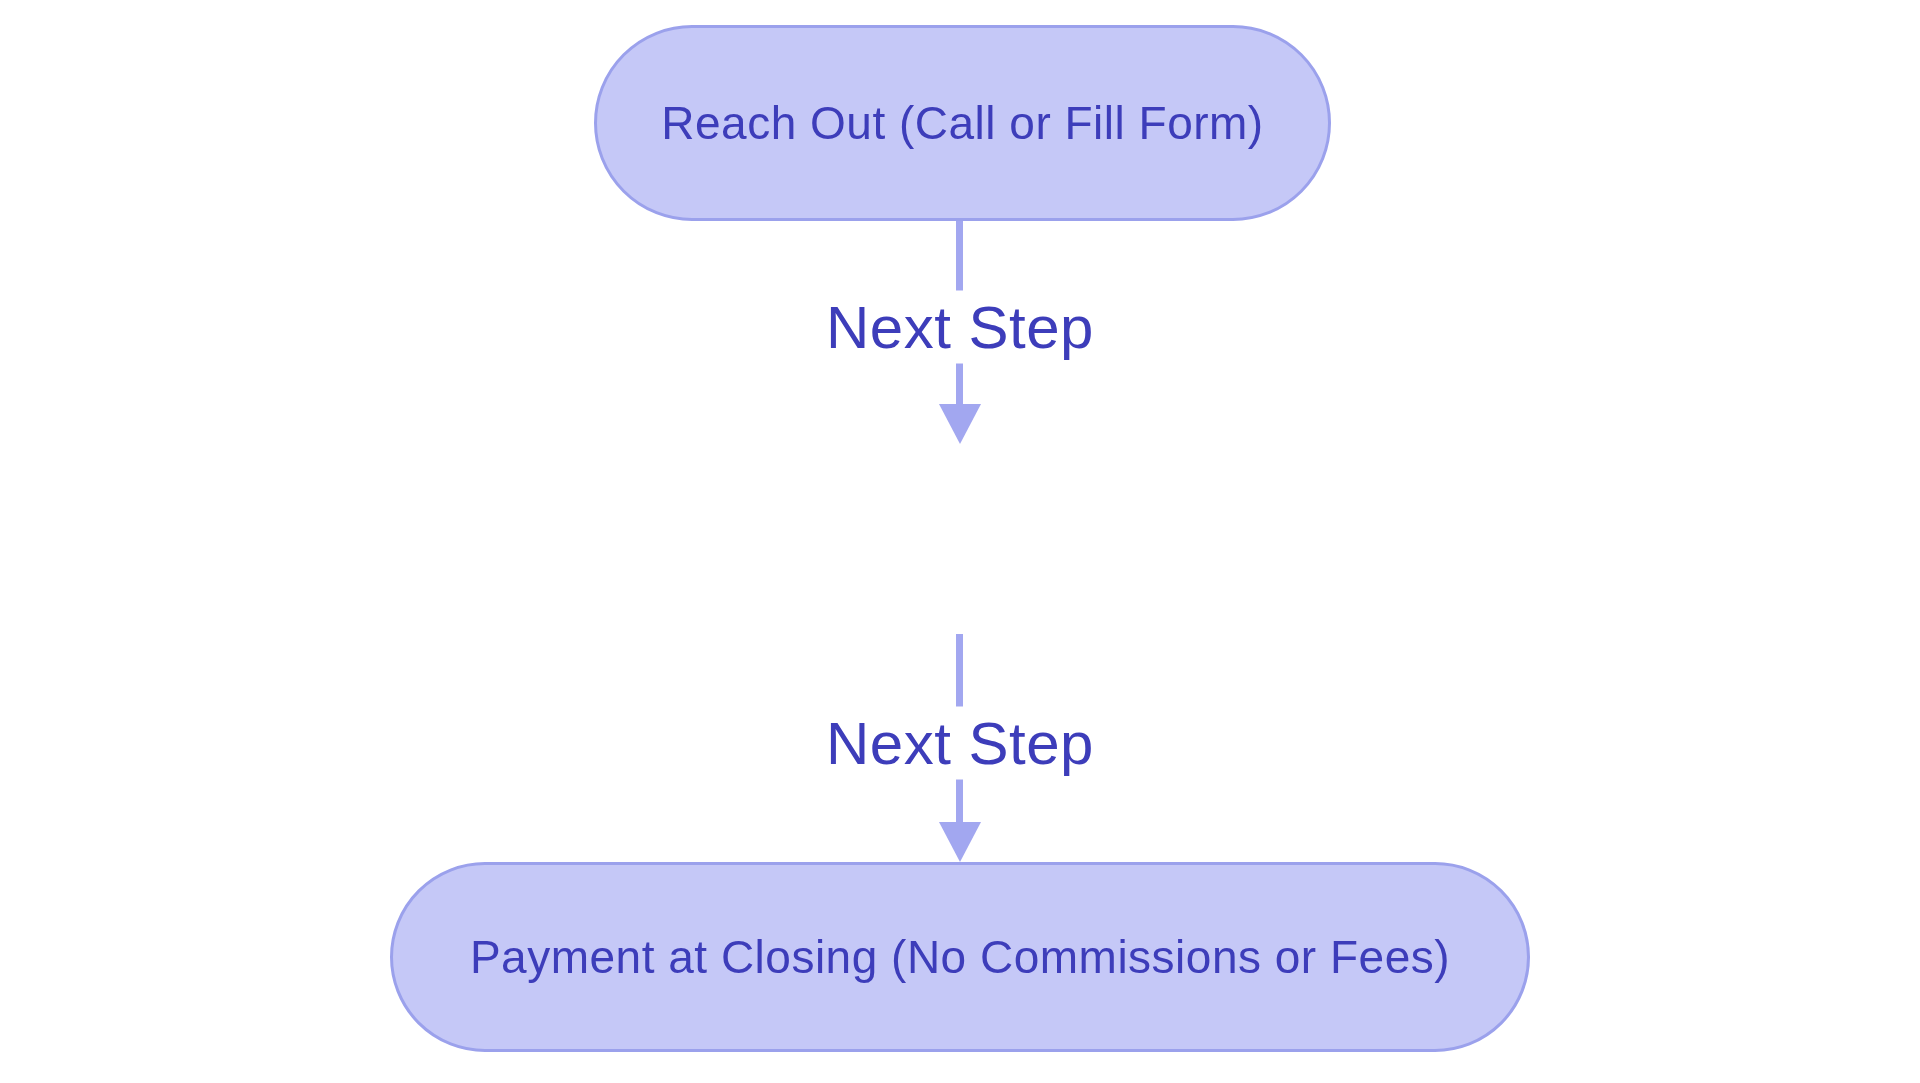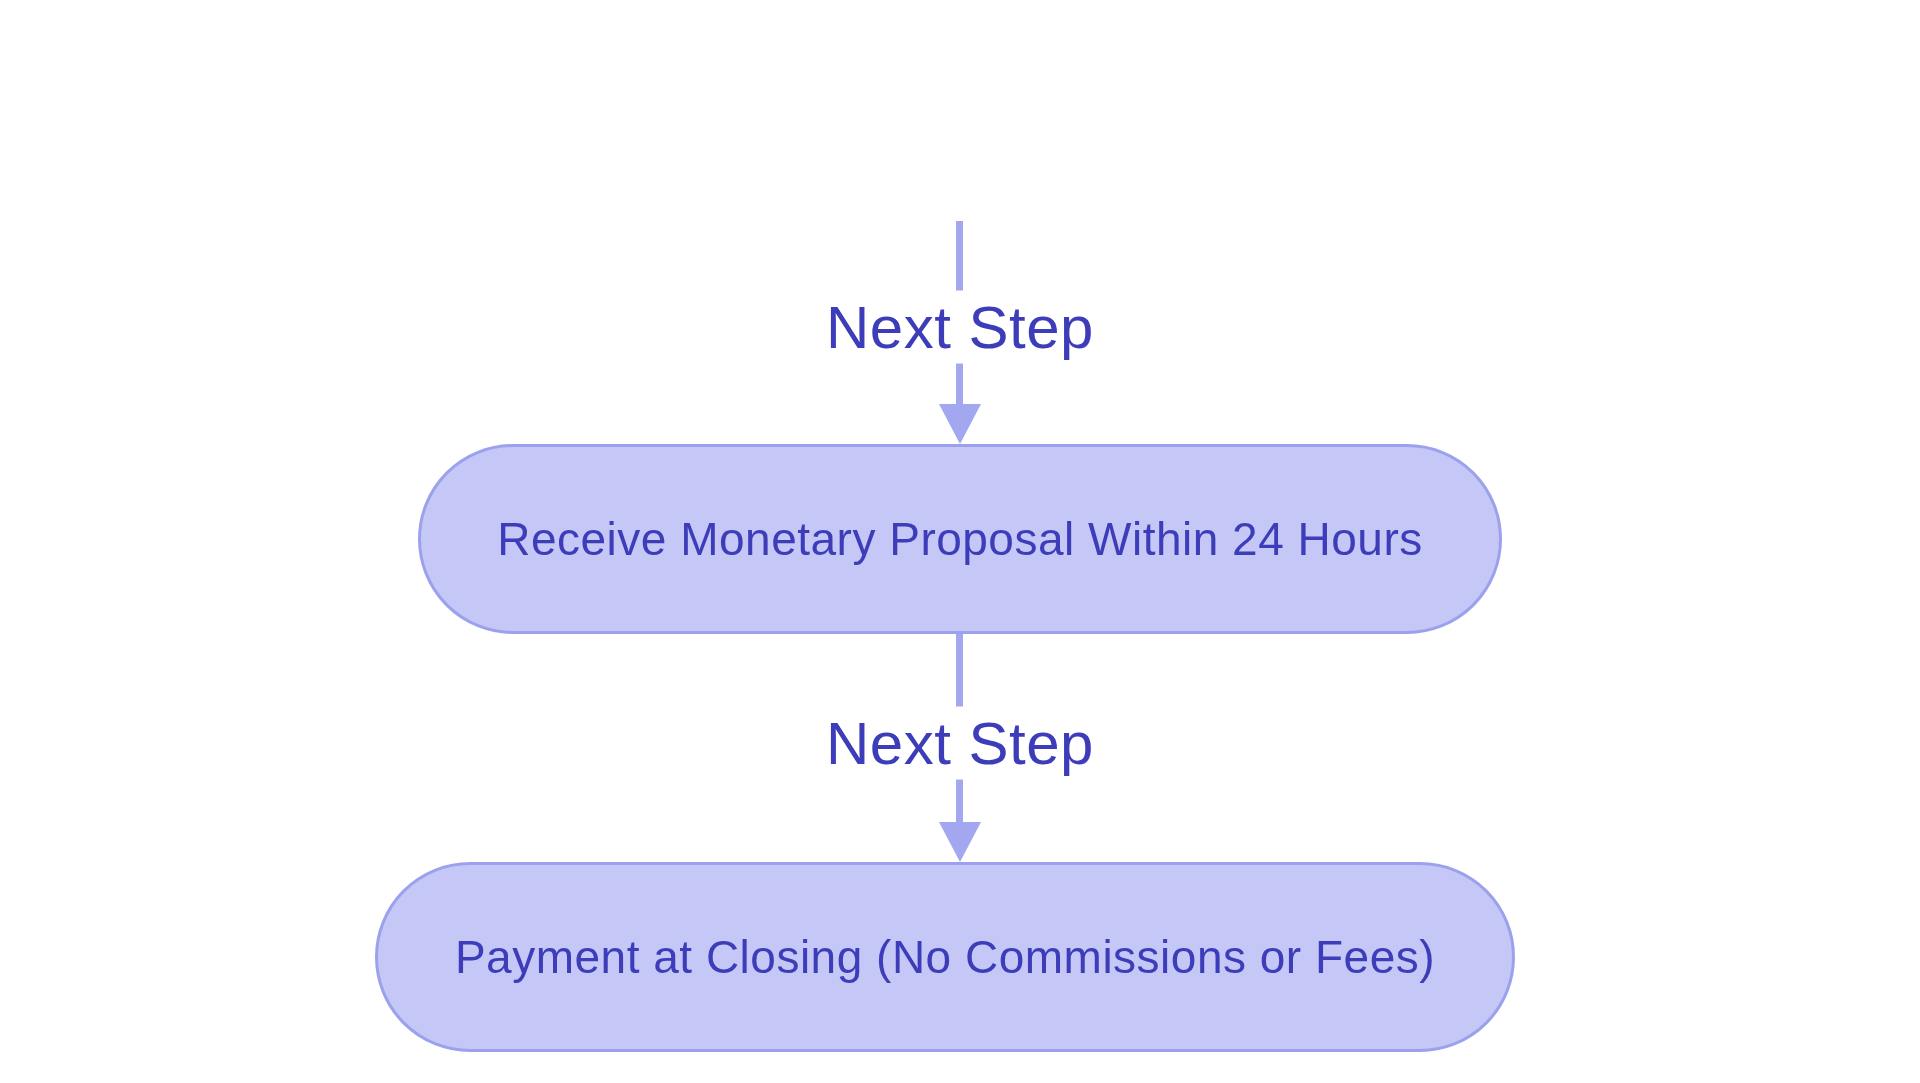--- a/index.html
+++ b/index.html
@@ -24,21 +24,21 @@
     border:3px solid var(--node-border);
     border-radius:999px;
     display:flex;align-items:center;justify-content:center;
     color:var(--text);
     font-size:46px;
     letter-spacing:0.5px;
     text-align:center;
   }
   .node-1{left:594px;top:25px;width:737px;height:196px;}
   .node-2{left:418px;top:444px;width:1084px;height:190px;}
-  .node-3{left:375px;top:862px;width:1140px;height:190px;}
+  .node-3{left:390px;top:862px;width:1140px;height:190px;}
   .edge-line{
     position:absolute;
     left:956px;
     width:7px;
     background:var(--arrow);
   }
   .line-1{top:221px;height:190px;}
   .line-2{top:634px;height:188px;}
   .arrowhead{
     position:absolute;
@@ -62,28 +62,28 @@
     white-space:nowrap;
   }
   .label-1{top:327px;}
   .label-2{top:743px;}
 </style>
 </head>
 <body>
 
 <div class="diagram">
 
+  <div class="node node-1">
+    <span>Reach Out (Call or Fill Form)</span>
+  </div>
 
   <div class="edge-line line-1"></div>
   <div class="arrowhead head-1"></div>
   <div class="edge-label label-1">Next Step</div>
 
-  <div class="node node-2">
-    <span>Receive Monetary Proposal Within 24 Hours</span>
-  </div>
 
   <div class="edge-line line-2"></div>
   <div class="arrowhead head-2"></div>
   <div class="edge-label label-2">Next Step</div>
 
   <div class="node node-3">
     <span>Payment at Closing (No Commissions or Fees)</span>
   </div>
 
 </div>

